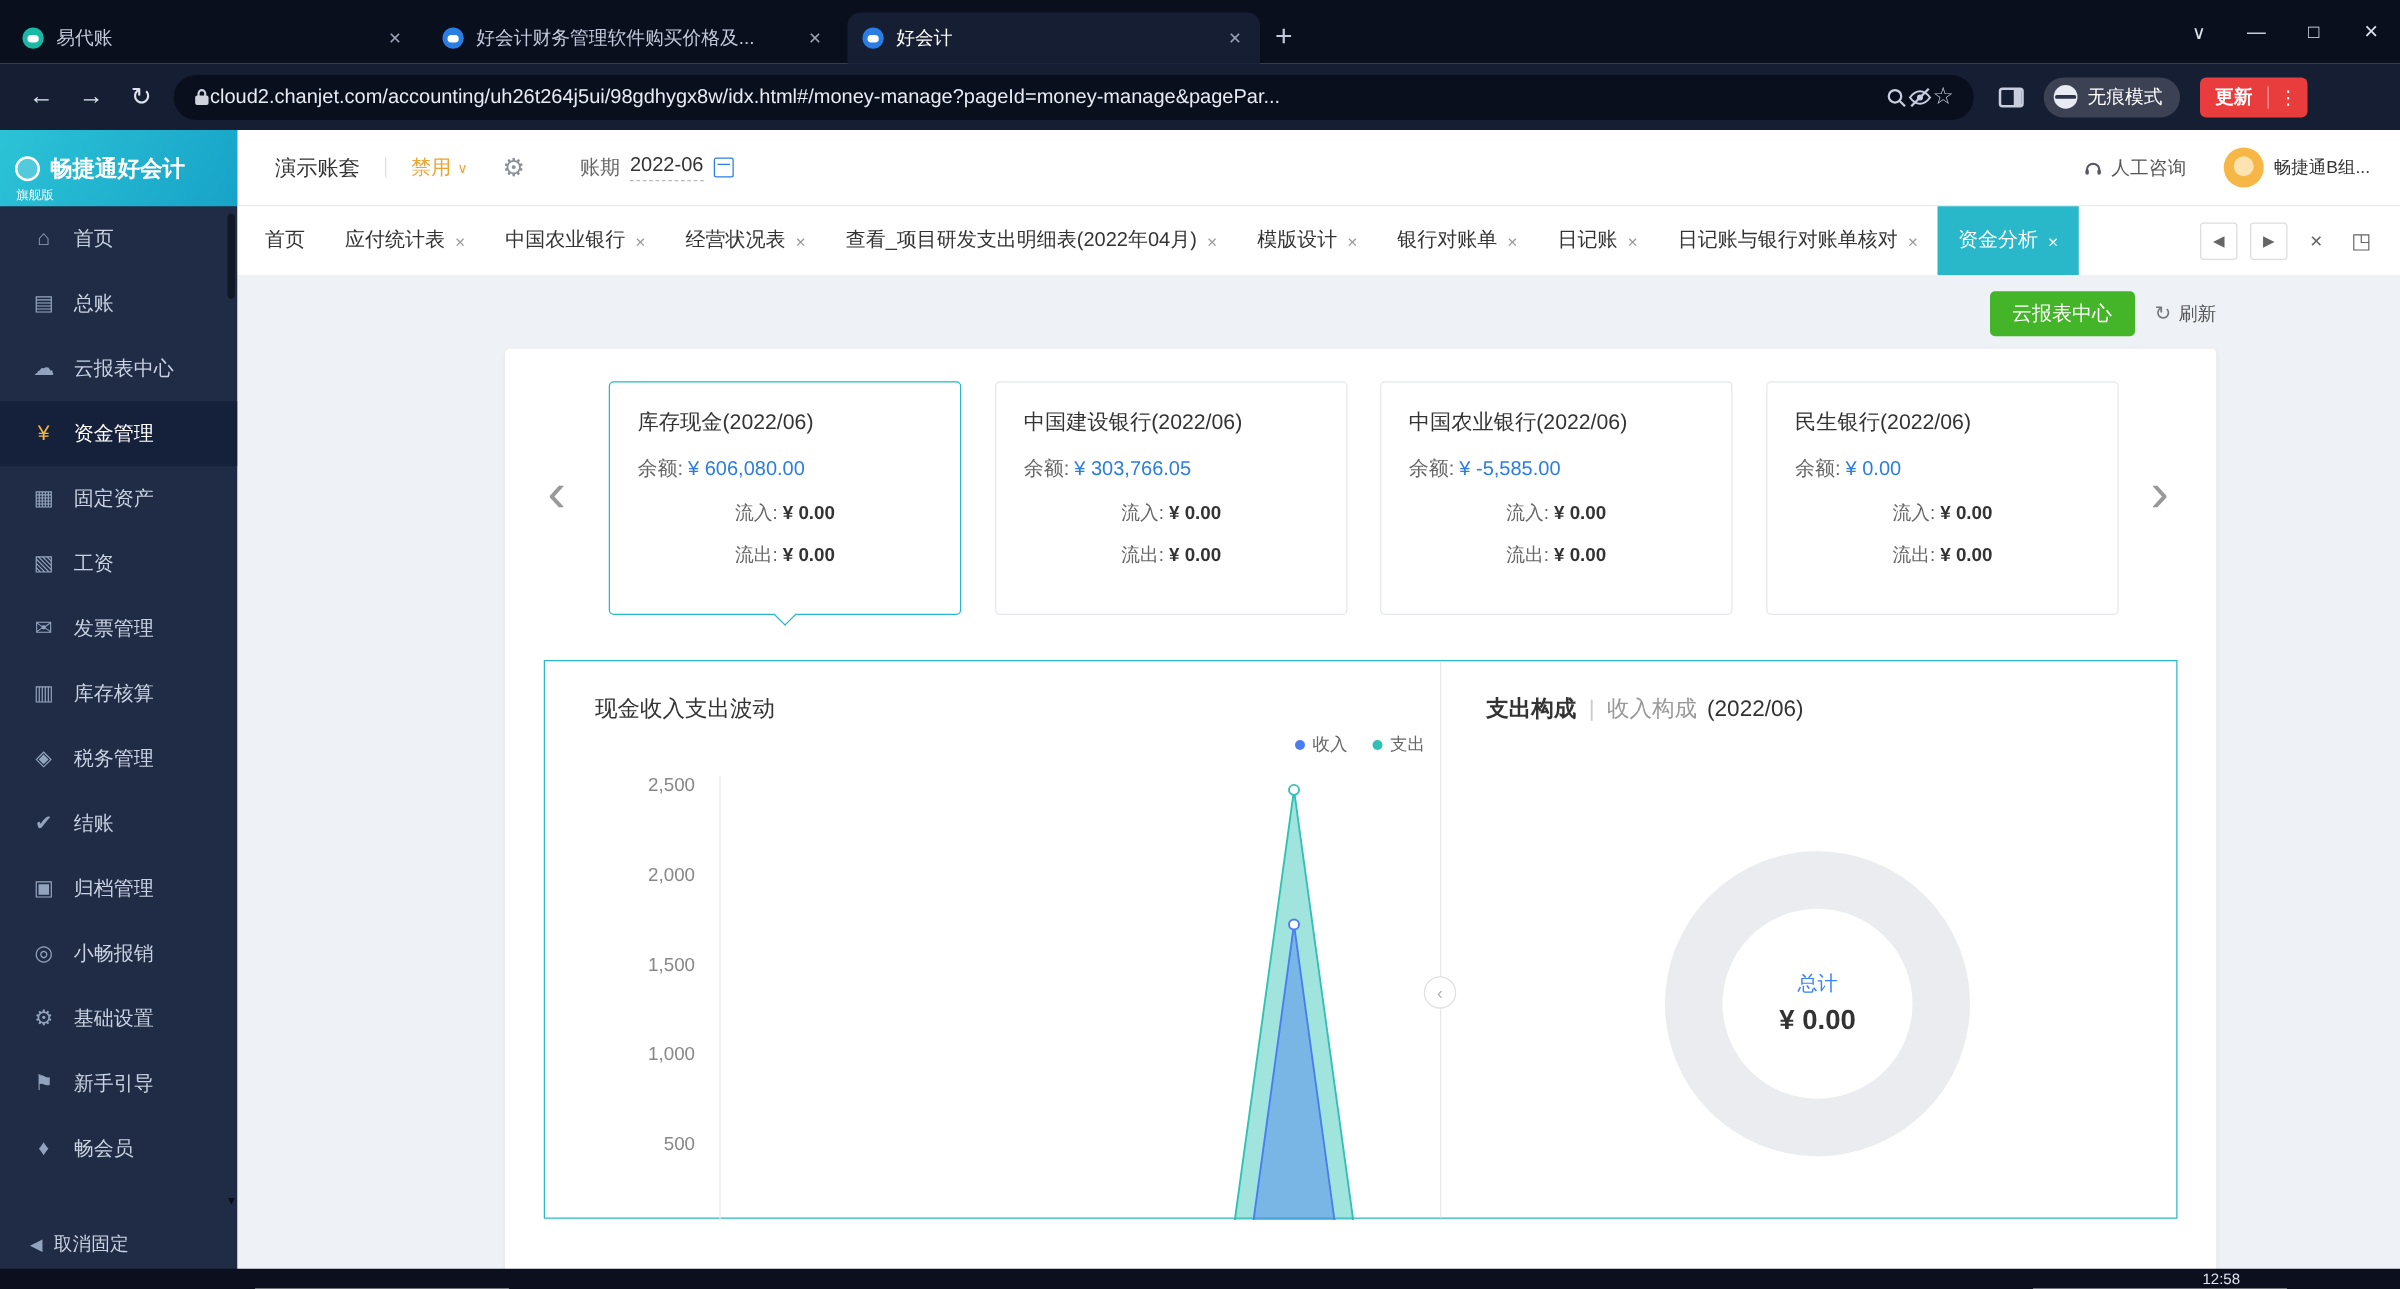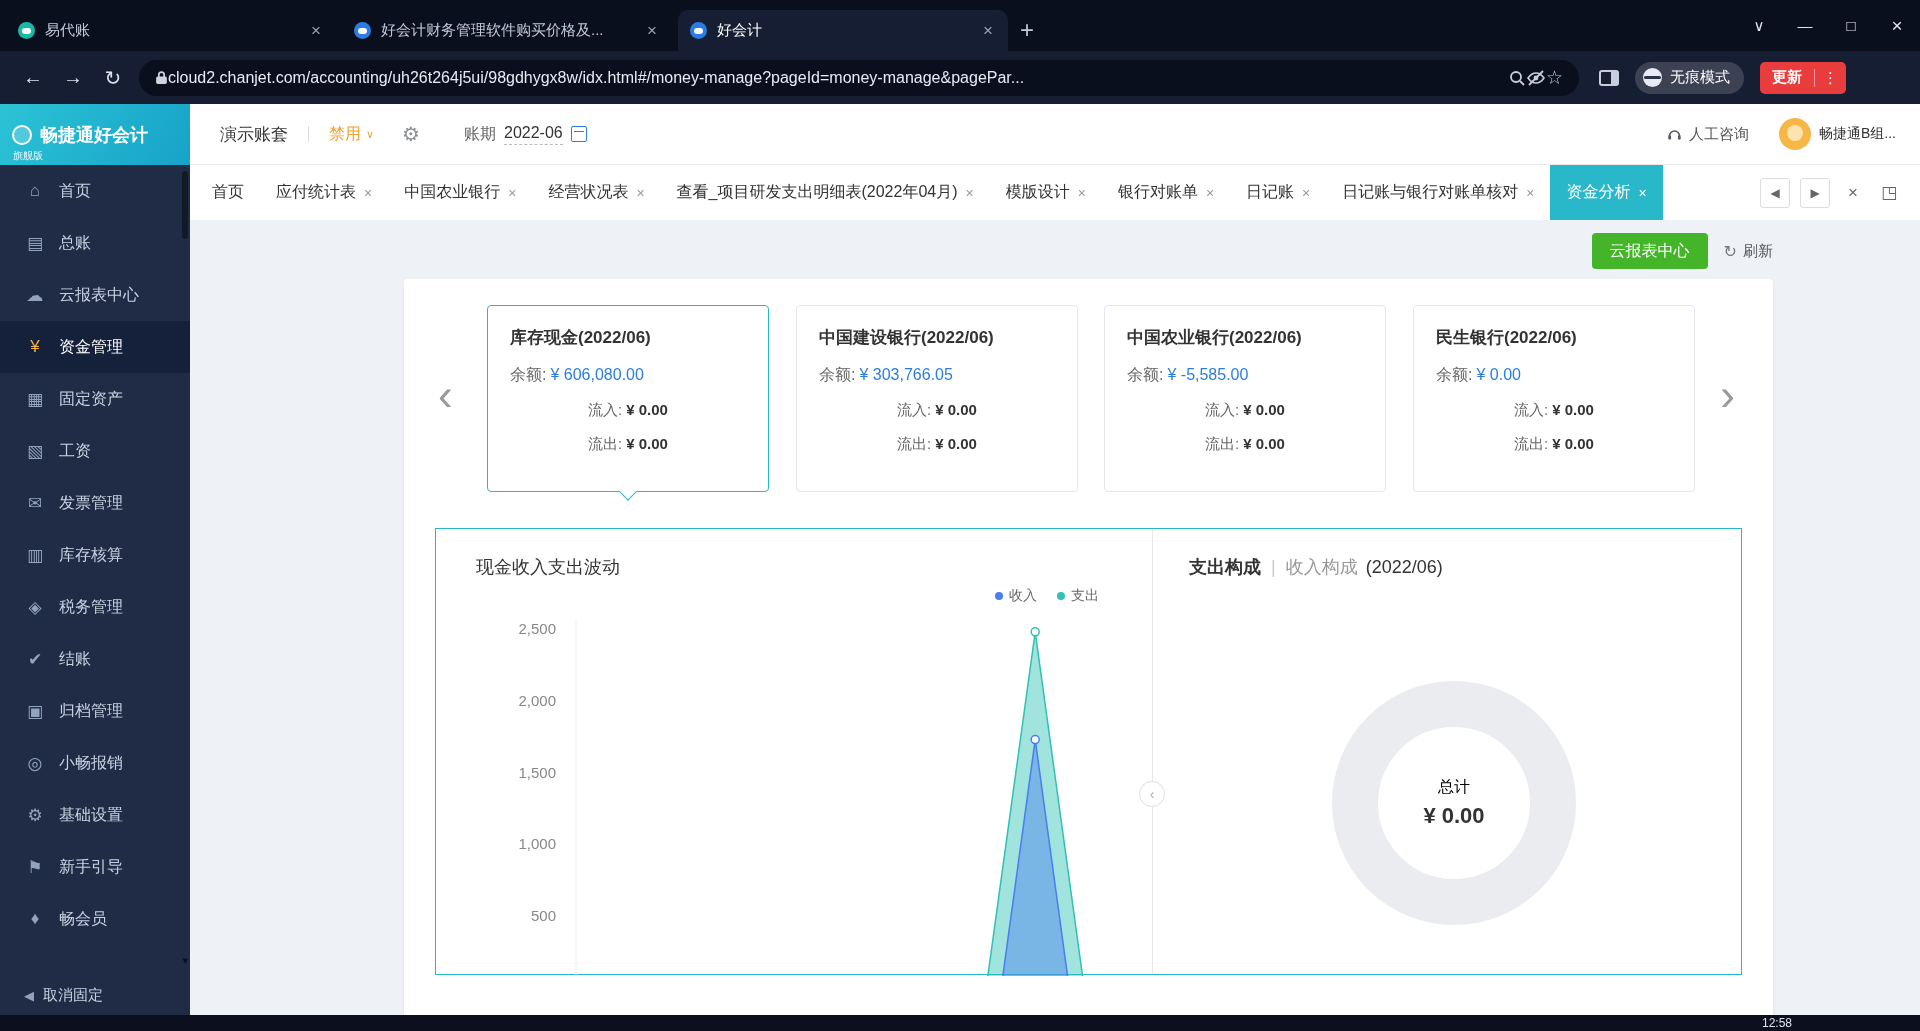--- a/index.html
+++ b/index.html
@@ -92,44 +92,44 @@
 .month-select{display:flex;align-items:center;gap:7px}
 .month-text{color:#2b7de0;font-size:17px;border-bottom:1px dashed #2b7de0;padding-bottom:2px}
 .month-caret{font-size:10px;color:#333}
 .summary-text{font-size:16px;color:#333}
 .summary-text span{margin-right:5px}
 
 .acct-row{position:relative;margin-top:26px;height:187px}
 .acct-card{position:absolute;top:0;width:282px;height:187px;background:#fff;border:1px solid #e4e7ee;border-radius:4px;padding:20px 22px}
 .acct-card.active{border-color:#29b7ca}
 .acct-card.active::after{content:"";position:absolute;left:50%;bottom:-7px;width:12px;height:12px;background:#fff;border-right:1px solid #29b7ca;border-bottom:1px solid #29b7ca;transform:translateX(-50%) rotate(45deg)}
-.ac-title{font-size:17px;font-weight:bold;color:#333}
+.ac-title{font-size:17px;font-weight:normal;color:#333}
 .ac-balance{margin-top:16px;font-size:16px;color:#666}
 .ac-balance .ac-val{margin-left:4px;color:#2b7de0}
 .ac-flow{margin-top:15px;text-align:center;font-size:15px;color:#666}
 .ac-flow .ac-val{margin-left:4px;color:#333;font-weight:bold}
 .car-prev{position:absolute;left:34px;top:50%;transform:translateY(-58%);font-size:44px;color:#999;font-weight:100}
 .car-next{position:absolute;right:38px;top:50%;transform:translateY(-58%);font-size:44px;color:#999;font-weight:100}
 
 .chart-panel{position:relative;margin:36px 31px 0;height:447px;border:1px solid #29b7ca;background:#fff}
 .cp-title{position:absolute;left:40px;top:26px;font-size:18px;color:#333}
-.legend{position:absolute;left:559px;top:58px;display:flex;gap:20px;font-size:14px;color:#666}
+.legend{position:absolute;left:600px;top:58px;display:flex;gap:20px;font-size:14px;color:#666}
 .legend-item{display:flex;align-items:center;gap:6px}
 .legend-dot{width:8px;height:8px;border-radius:50%}
 .ytick{position:absolute;left:30px;width:90px;text-align:right;font-size:15px;color:#888}
 #wave-svg{position:absolute;left:0;top:0}
 .cp-divider{position:absolute;left:716px;top:0;bottom:0;border-left:1px solid #e9e9e9}
 .cp-handle{position:absolute;left:703px;top:252px;width:26px;height:26px;background:#fff;border:1px solid #e0e0e0;border-radius:50%;display:flex;align-items:center;justify-content:center;font-size:14px;color:#b0b0b0}
 .cp-right-title{position:absolute;left:753px;top:26px;font-size:18px}
 .rt-primary{color:#333;font-weight:bold}
 .rt-div{color:#ccc;margin:0 10px}
 .rt-secondary{color:#999}
 .rt-period{color:#333;margin-left:8px}
 .donut{position:absolute;left:896px;top:152px;width:244px;height:244px;border-radius:50%;border:46px solid #ebecf0;display:flex;flex-direction:column;align-items:center;justify-content:center;gap:5px}
-.donut-label{font-size:16px;color:#000000}
+.donut-label{font-size:16px;color:#3b82f6}
 .donut-value{font-size:22px;font-weight:bold;color:#333}
 
 
 .taskbar{position:absolute;left:0;bottom:0;width:1920px;height:16px;background:#0c101e;z-index:50;display:flex;align-items:center}
 .clock{margin-left:auto;margin-right:128px;color:#dfe3ee;font-size:12px}
 
 
 .svg-ic{display:block}
 </style>
 </head>

